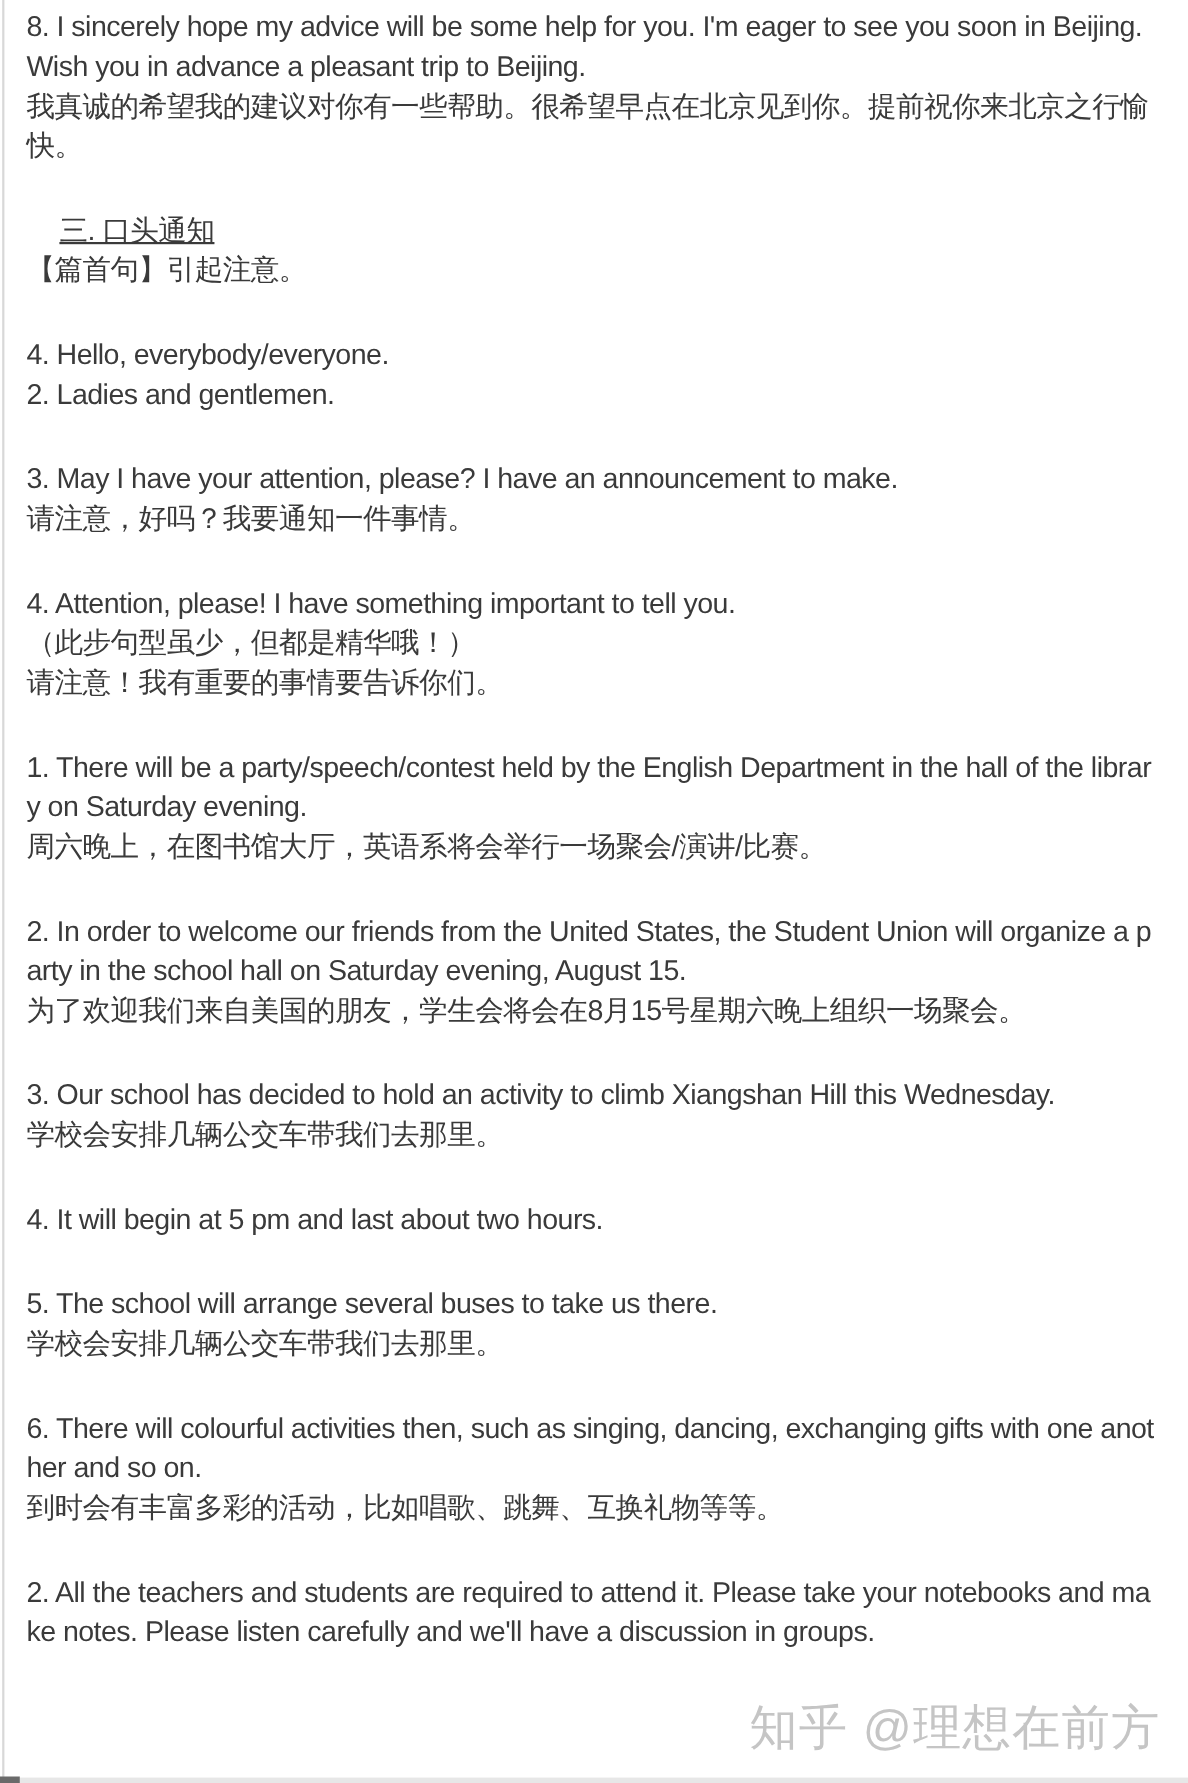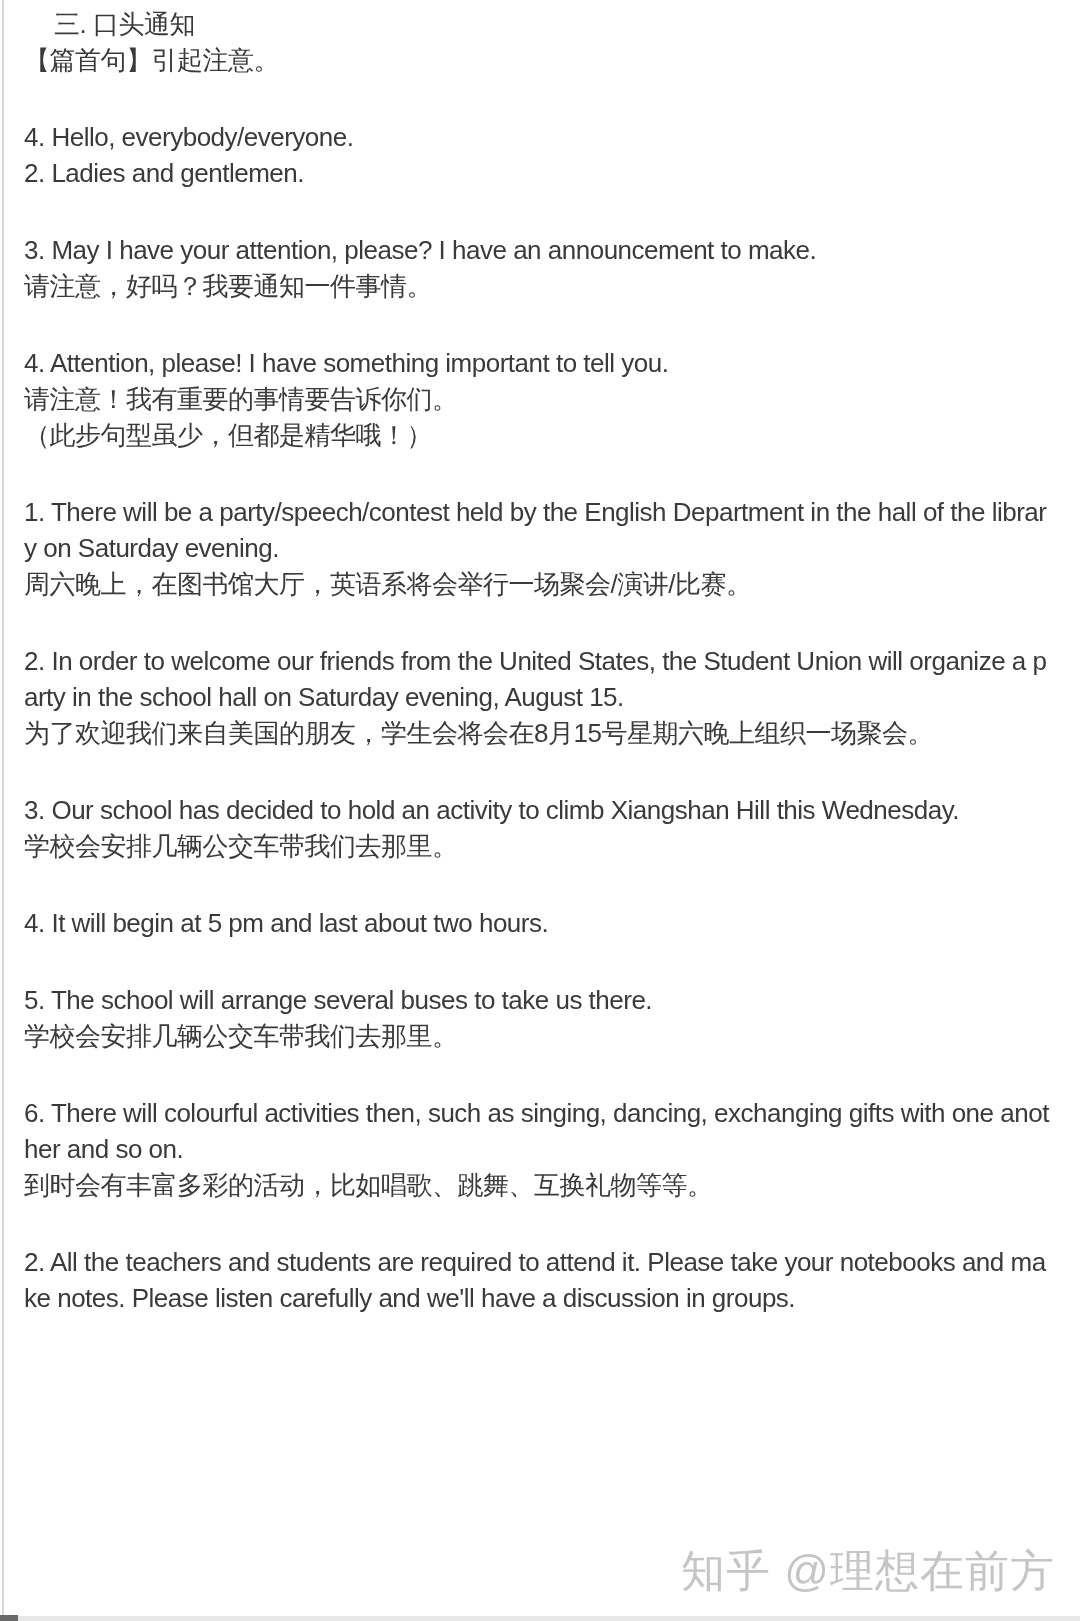--- a/index.html
+++ b/index.html
@@ -38,20 +38,21 @@
     margin: 0 0 41px 0;
   }
   .para:last-child {
     margin-bottom: 0;
   }
   .line {
     min-height: 36px;
   }
   .indent {
     padding-left: 30px;
+    text-decoration: underline;
   }
   .watermark {
     position: absolute;
     top: 1553px;
     right: 25px;
     font-size: 44px;
     line-height: 36px;
     color: #c5c5c5;
     letter-spacing: 1px;
     white-space: nowrap;
@@ -73,40 +74,44 @@
     background: #6a6a6a;
   }
 </style>
 </head>
 <body>
 
 <div class="left-edge"></div>
 
 <div class="doc">
 
+  <div class="para">
+    <div class="line en">8. I sincerely hope my advice will be some help for you. I'm eager to see you soon in Beijing. Wish you in advance a pleasant trip to Beijing.</div>
+    <div class="line zh">我真诚的希望我的建议对你有一些帮助。很希望早点在北京见到你。提前祝你来北京之行愉快。</div>
+  </div>
 
   <div class="para">
     <div class="line indent">三. 口头通知</div>
     <div class="line">【篇首句】引起注意。</div>
   </div>
 
   <div class="para">
     <div class="line en">4. Hello, everybody/everyone.</div>
     <div class="line en">2. Ladies and gentlemen.</div>
   </div>
 
   <div class="para">
     <div class="line en">3. May I have your attention, please? I have an announcement to make.</div>
     <div class="line zh">请注意，好吗？我要通知一件事情。</div>
   </div>
 
   <div class="para">
     <div class="line en">4. Attention, please! I have something important to tell you.</div>
+    <div class="line zh">（此步句型虽少，但都是精华哦！）</div>
     <div class="line zh">请注意！我有重要的事情要告诉你们。</div>
-    <div class="line zh">（此步句型虽少，但都是精华哦！）</div>
   </div>
 
 
   <div class="para">
     <div class="line en">1. There will be a party/speech/contest held by the English Department in the hall of the library on Saturday evening.</div>
     <div class="line zh">周六晚上，在图书馆大厅，英语系将会举行一场聚会/演讲/比赛。</div>
   </div>
 
   <div class="para">
     <div class="line en">2. In order to welcome our friends from the United States, the Student Union will organize a party in the school hall on Saturday evening, August 15.</div>

